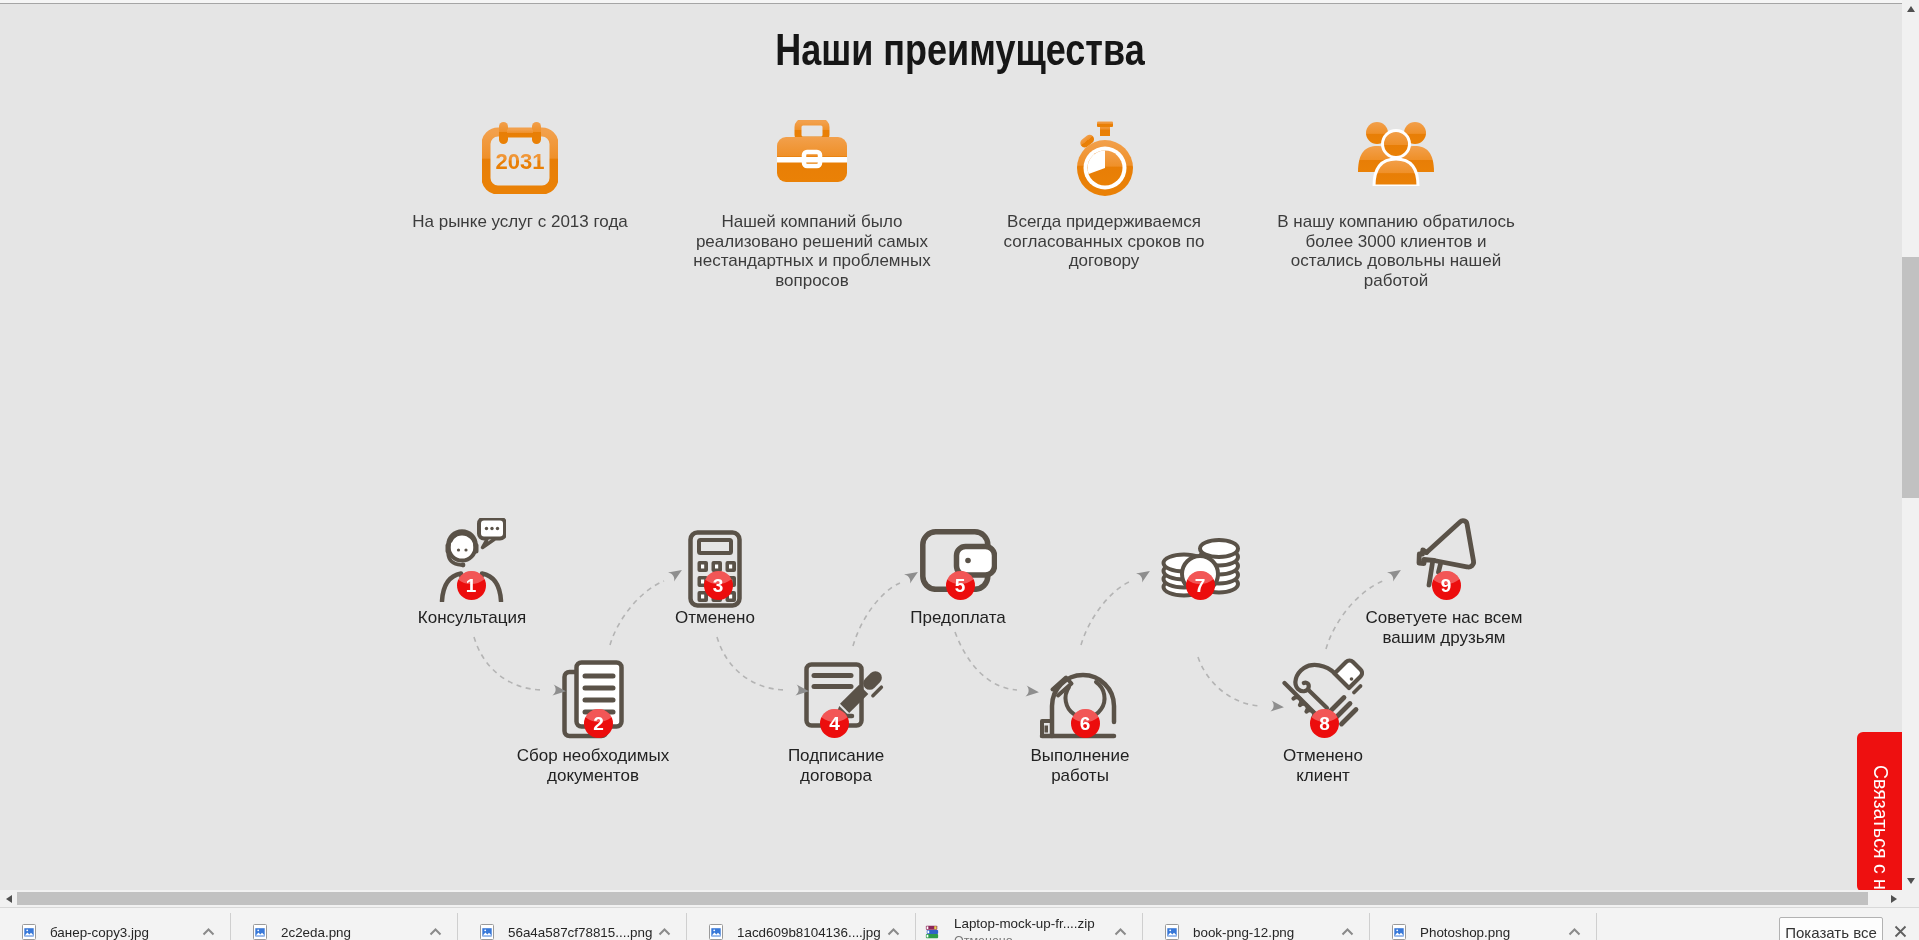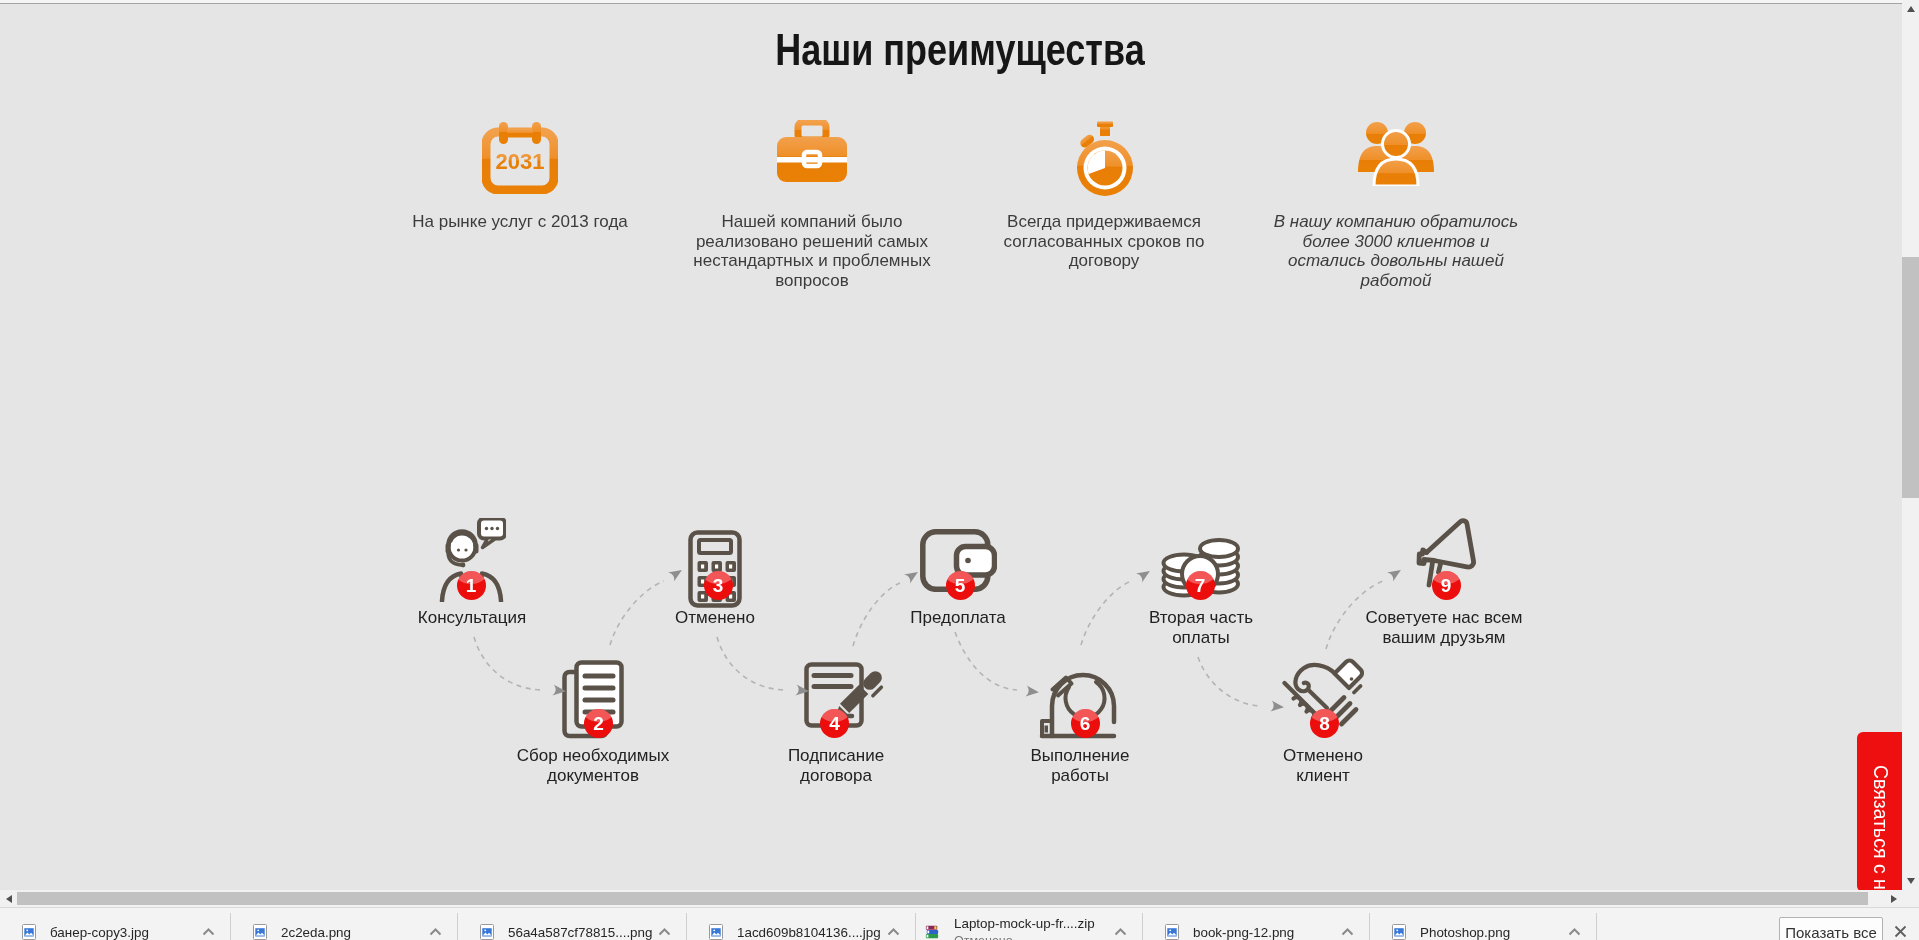--- a/index.html
+++ b/index.html
@@ -134,21 +134,21 @@
         <rect x="1" y="37" width="70" height="5.5" fill="#fff"></rect>
         <rect x="28" y="32" width="16" height="14" rx="3" fill="none" stroke="#fff" stroke-width="4.5"></rect>
       </svg>
     </div>
     <div class="adv-caption">Нашей компаний было
 реализовано решений самых
 нестандартных и проблемных
 вопросов</div>
   </div>
 
-  <div class="adv-col" style="left:1246px;font-style:italic;">
+  <div class="adv-col" style="left:1246px;">
     <div class="adv-icon">
       <svg width="80" height="66" viewBox="0 0 80 66" style="margin-bottom:5px;">
         <defs>
           <linearGradient id="og4" x1="0" y1="0" x2="0" y2="1">
             <stop offset="0" stop-color="#f2a04c"></stop>
               <stop offset="0.52" stop-color="#ef9029"></stop>
               <stop offset="0.54" stop-color="#e87e06"></stop>
               <stop offset="1" stop-color="#ea8106"></stop>
           </linearGradient>
         </defs>
@@ -313,22 +313,20 @@
           <ellipse cx="23" cy="41" rx="20.5" ry="8.5"></ellipse>
           <ellipse cx="23" cy="33" rx="20.5" ry="8.5"></ellipse>
           <ellipse cx="23" cy="25" rx="20.5" ry="8.5"></ellipse>
           <circle cx="39" cy="36" r="18"></circle>
         </g>
       </svg>
       <span class="badge" style="margin-left:-15.5px;">
           <i>7</i>
         </span>
     </div>
-    <div class="step-label">Вторая часть
-оплаты</div>
   </div>
 
   <div class="step row-bottom" style="left:1228px;">
     <div class="step-icon">
       <svg width="82" height="78" viewBox="0 0 82 78" fill="none" stroke="#5a5248" stroke-width="4.2" stroke-linecap="round" stroke-linejoin="round" style="margin-bottom:4px;">
         <line x1="2.5" y1="25" x2="34" y2="56.5"></line>
         <path d="M11.5,40.5 A4.6,4.6 0 0 1 18,47 M18,47 A4.6,4.6 0 0 1 24.5,53.5 M24.5,53.5 A4.6,4.6 0 0 1 31,60 M31,60 A4.6,4.6 0 0 1 37.5,66.5"></path>
         <path d="M53,15.5 C44,6.5 30,4.5 22,10 C13.5,15.8 11,25.5 16,31 C19.5,34.5 25.2,33.8 26.5,29.8 C27.6,26.2 24.8,23.8 21.8,25"></path>
         <path d="M26.5,32 L45,50"></path>
         <path d="M62,39.5 L47.5,54 M68,45.5 L53.5,60 M74,51.5 L59.5,66" stroke-width="4.8"></path>

